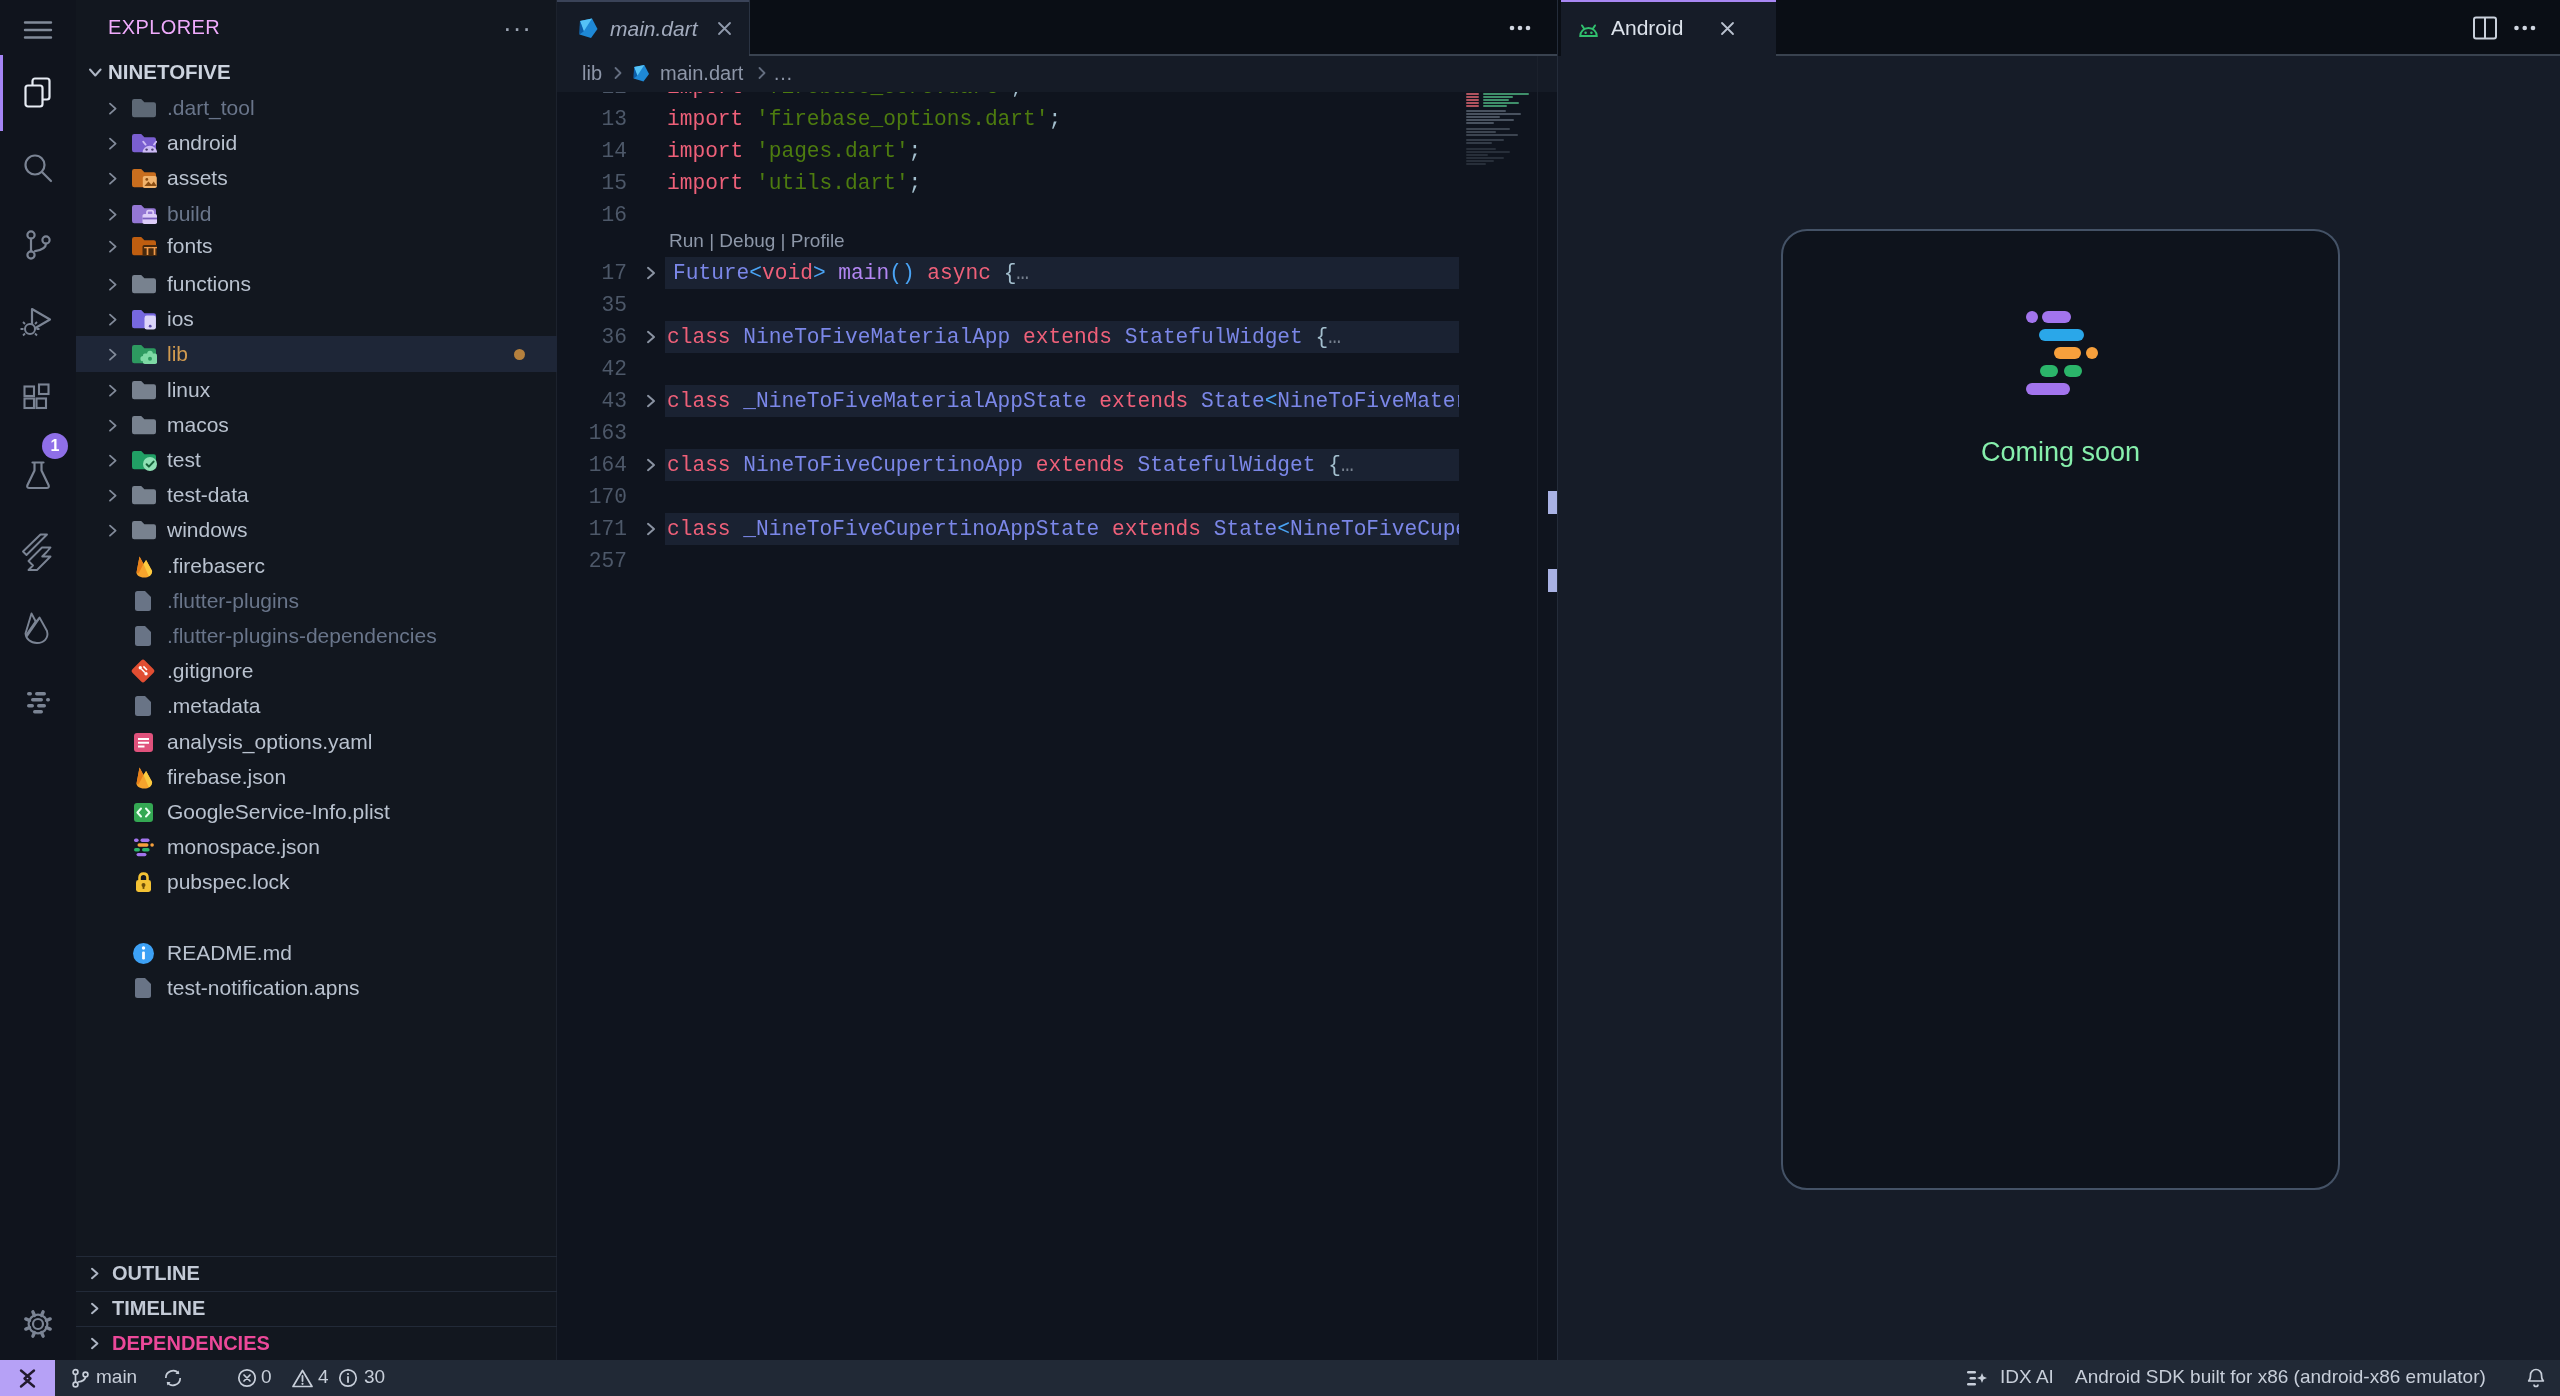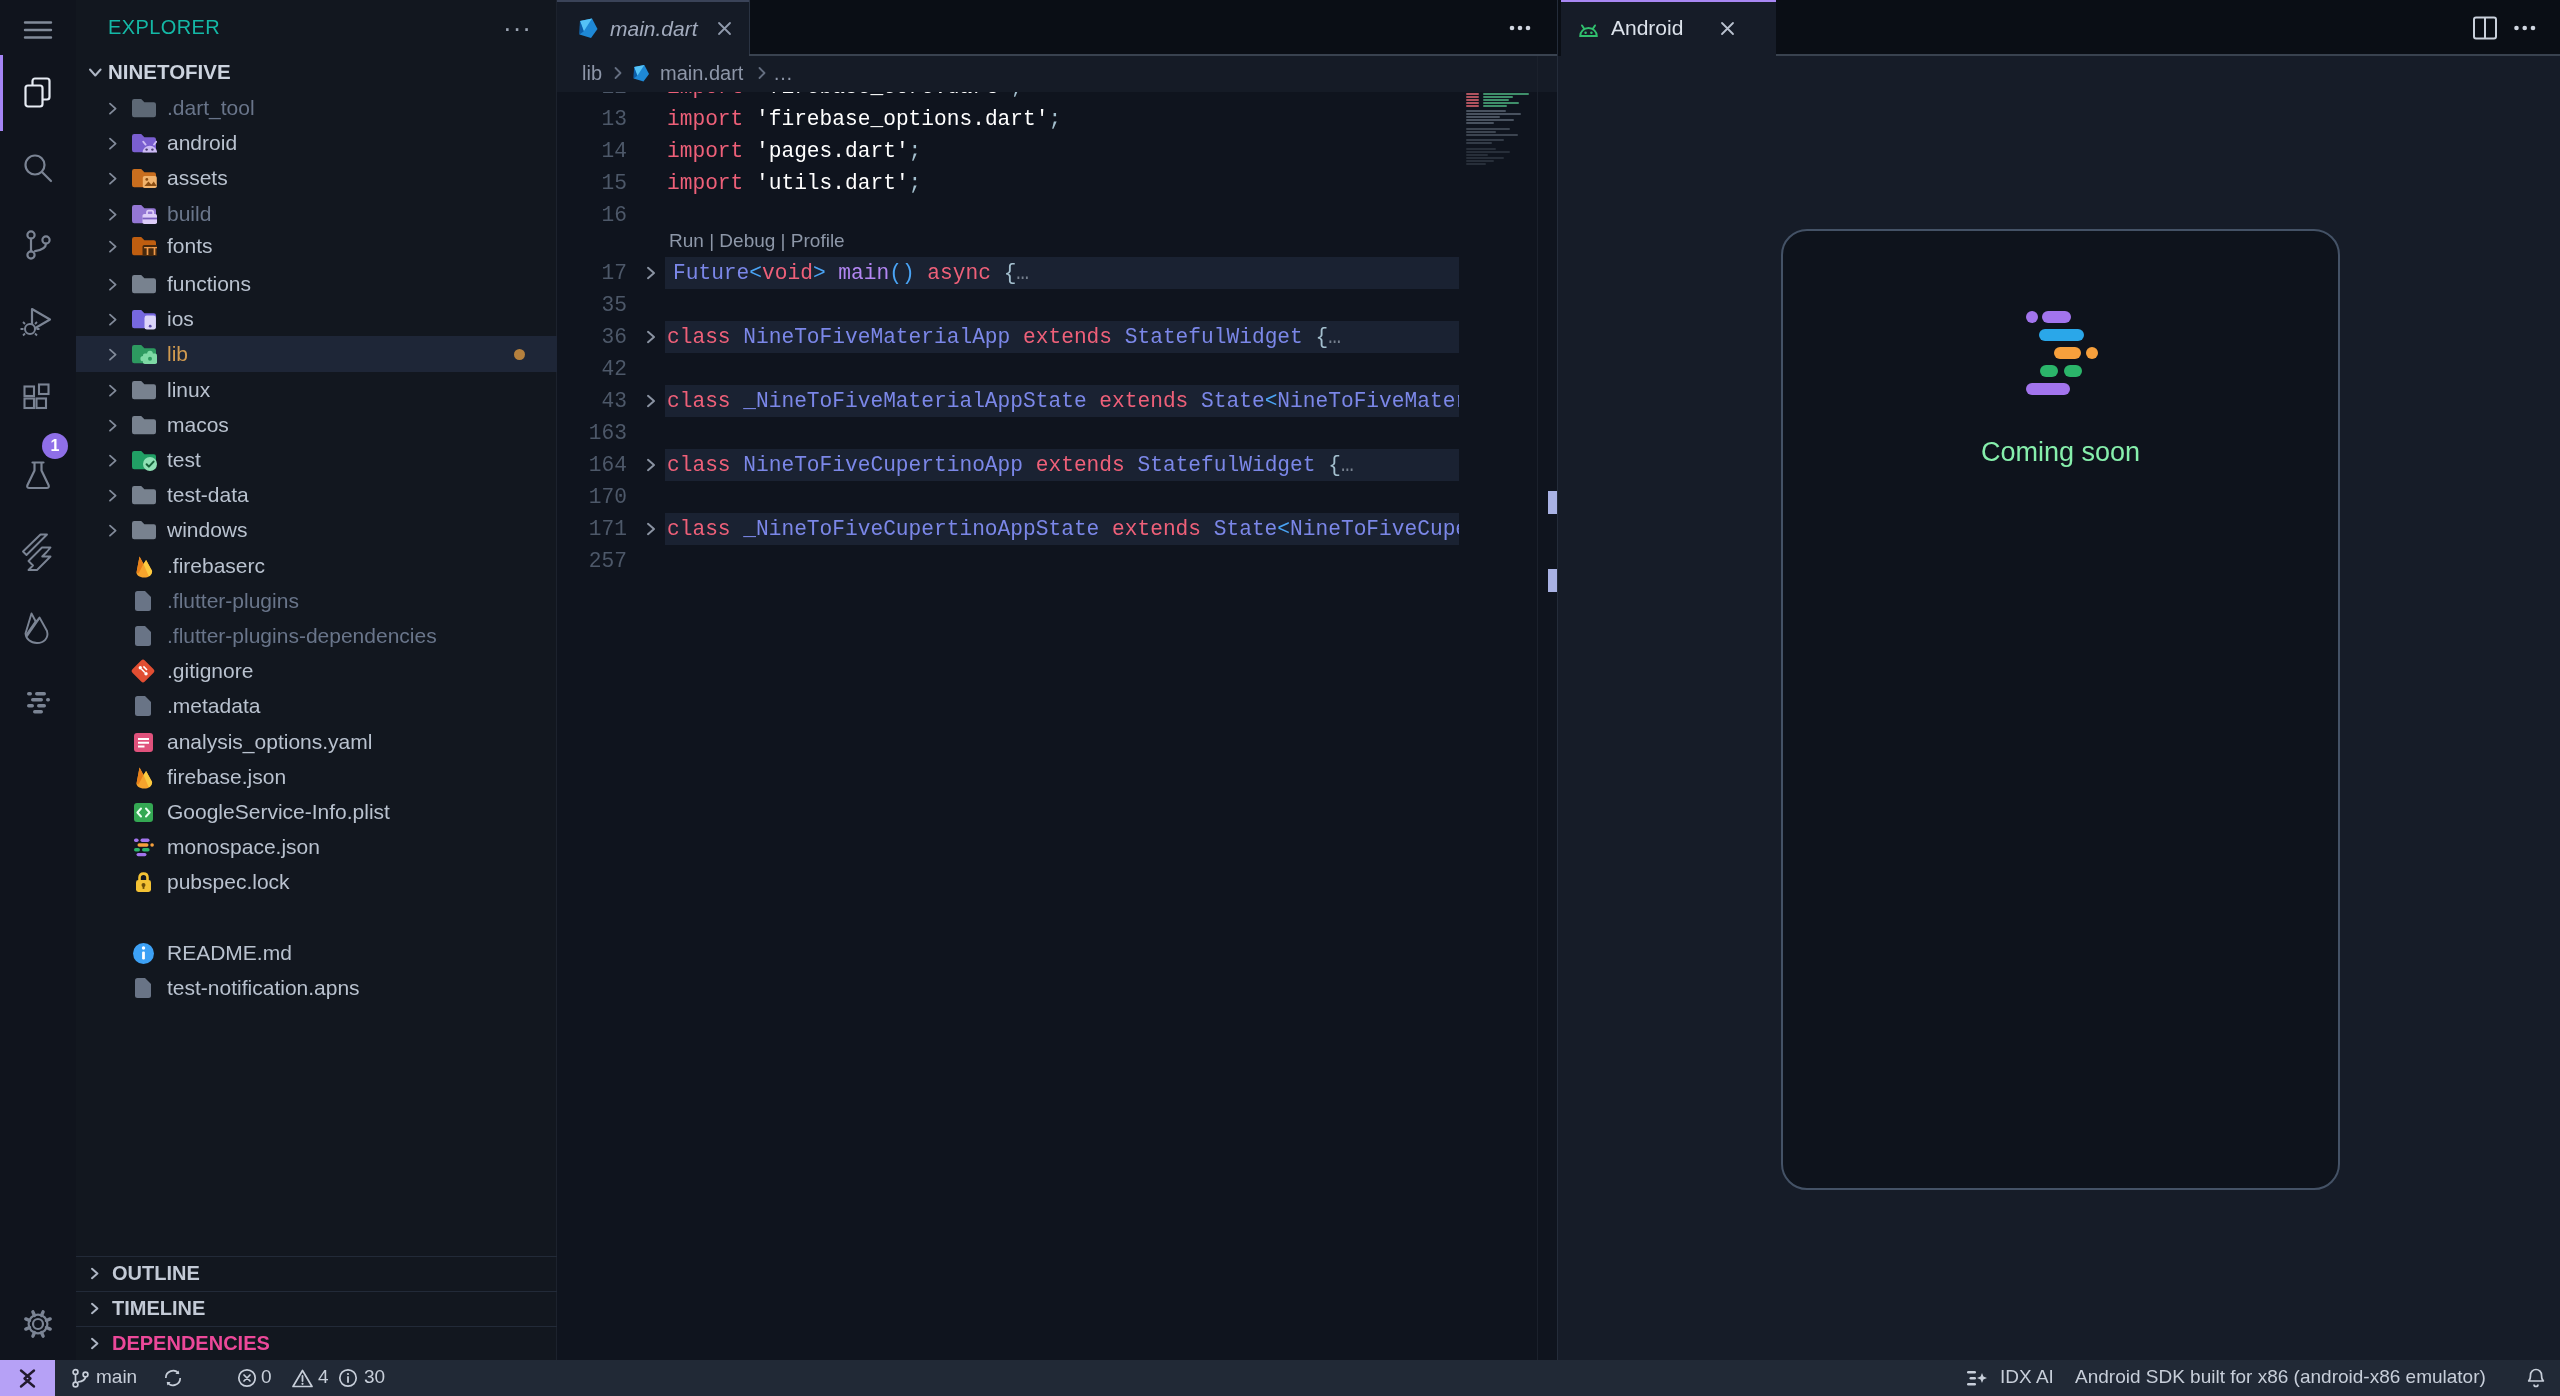--- a/index.html
+++ b/index.html
@@ -1,18 +1,18 @@
 <!DOCTYPE html>
 <html><head><meta charset="utf-8">
 <style>
 *{margin:0;padding:0;box-sizing:border-box}
 html,body{width:2560px;height:1396px;overflow:hidden;background:#0a0e15;
   font-family:"Liberation Sans",sans-serif;}
 .abs{position:absolute}
-.kw{color:#ee6079}.str{color:#ffffff}.ty{color:#7b87e8}.fn{color:#b286f2}
+.kw{color:#ee6079}.str{color:#4d7c0f}.ty{color:#7b87e8}.fn{color:#b286f2}
 .pa{color:#4aa4f5}.pu{color:#a3bfce}.el{color:#76808f}
 .mono{font-family:"Liberation Mono",monospace}
 .trow{position:absolute;left:0;width:481px;height:36px}
 .tlabel{position:absolute;left:91px;top:0;height:36px;line-height:36px;font-size:21px;color:#b9c2cf;white-space:nowrap}
 .dim{color:#69758a}
 .cline{position:absolute;left:0;height:32px;line-height:32px;font-size:21.2px;white-space:pre}
 .gut{position:absolute;width:70px;text-align:right;height:32px;line-height:32px;font-size:21.2px;color:#4d5869}
 .fold{position:absolute;left:108px;width:794px;height:32px;background:#1a2232}
 .mm{position:absolute;border-radius:1px}
 </style></head>
@@ -75,21 +75,21 @@
     <path d="M20.5 25.5 L22.1 29.2" stroke="#7b8494" stroke-width="3.4" stroke-linecap="round"></path>
     <path d="M13.5 25.5 L11.9 29.2" stroke="#7b8494" stroke-width="3.4" stroke-linecap="round"></path>
     <path d="M8.5 20.5 L4.8 22.1" stroke="#7b8494" stroke-width="3.4" stroke-linecap="round"></path>
     <path d="M8.5 13.5 L4.8 11.9" stroke="#7b8494" stroke-width="3.4" stroke-linecap="round"></path>
     <path d="M13.5 8.5 L11.9 4.8" stroke="#7b8494" stroke-width="3.4" stroke-linecap="round"></path>
     <path d="M20.5 8.5 L22.1 4.8" stroke="#7b8494" stroke-width="3.4" stroke-linecap="round"></path>
     <path d="M25.5 13.5 L29.2 11.9" stroke="#7b8494" stroke-width="3.4" stroke-linecap="round"></path>
     <circle cx="17" cy="17" r="9.4" stroke="#7b8494" stroke-width="2.2" fill="none"></circle>
   </svg>
 <div class="abs" style="left:76px;top:0;width:481px;height:1360px;background:#12171f;border-right:1px solid #1c222d"></div>
-<div class="abs" style="left:108px;top:16px;font-size:20px;color:#14b8a6;letter-spacing:.4px">EXPLORER</div>
+<div class="abs" style="left:108px;top:16px;font-size:20px;color:#f0abfc;letter-spacing:.4px">EXPLORER</div>
 <div class="abs" style="left:503px;top:13px;font-size:26px;color:#9aa3b2;letter-spacing:1px">···</div>
 <svg class="abs" style="left:86px;top:63px" width="18" height="18" viewBox="0 0 18 18">
     <path d="M4 6.5 l5.3 6 5.3-6" stroke="#aeb6c4" stroke-width="2" fill="none" stroke-linecap="round" stroke-linejoin="round"></path>
   </svg>
 <div class="abs" style="left:108px;top:60px;font-size:20.5px;font-weight:bold;color:#ccd3de">NINETOFIVE</div>
 <div class="abs" style="left:76px;top:0;width:481px;height:1360px;overflow:hidden">
 <div class="trow" style="top:90.0px;">
 <svg class="abs" style="left:27px;top:9px" width="19" height="19" viewBox="0 0 19 19">
         <path d="M7 4.7 l5.6 5 -5.6 5" stroke="#828b9a" stroke-width="1.8" fill="none" stroke-linecap="round" stroke-linejoin="round"></path>
       </svg>

